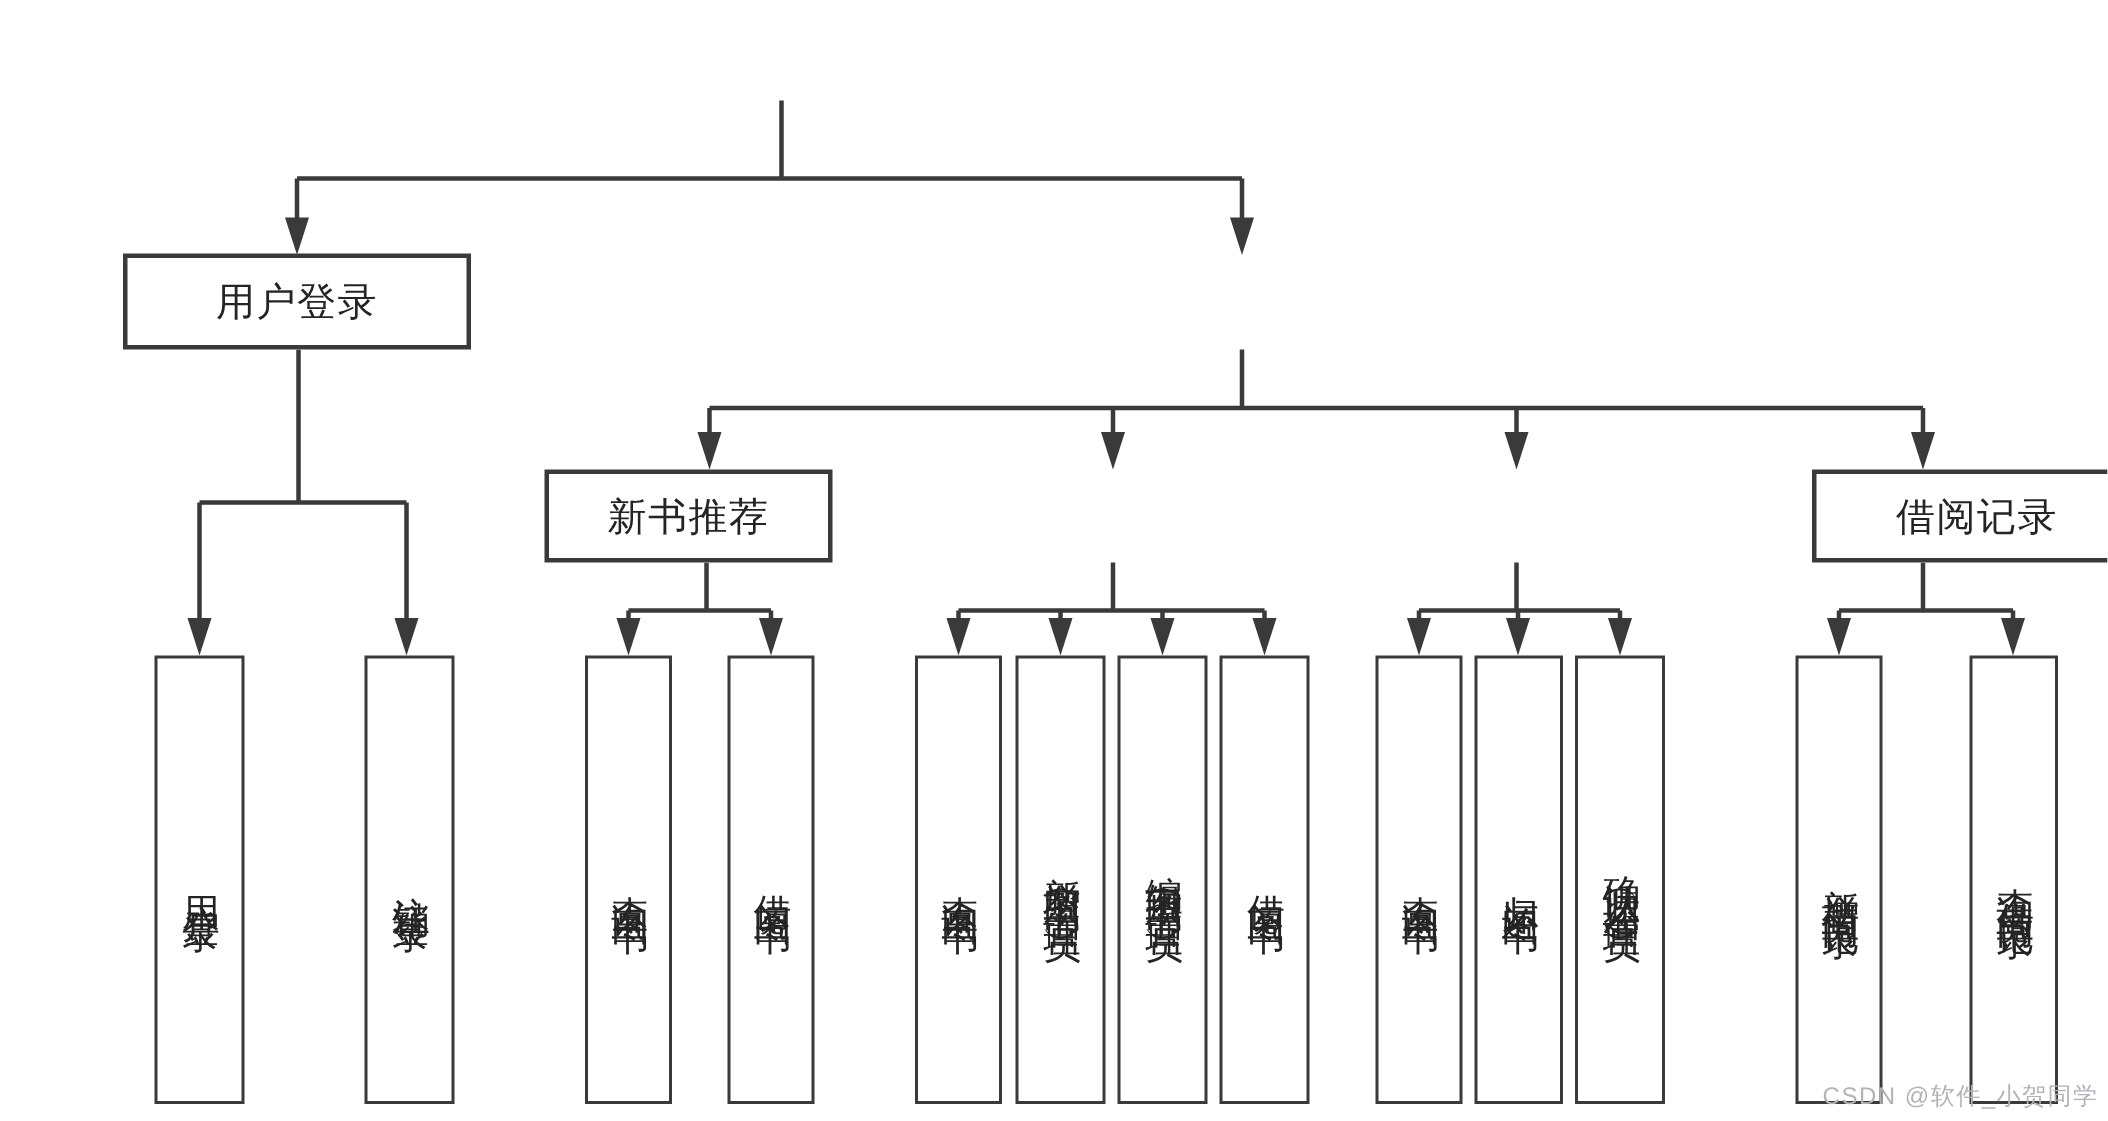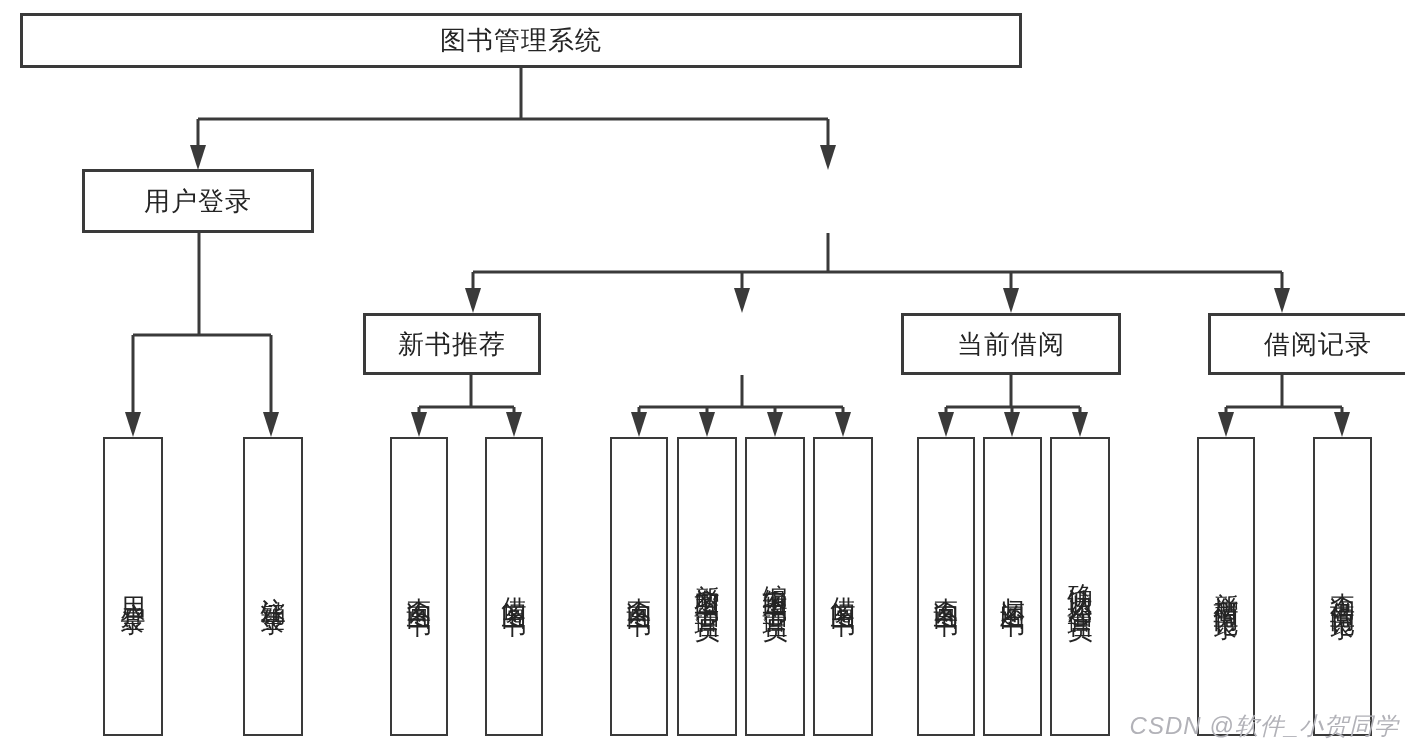--- a/index.html
+++ b/index.html
@@ -52,26 +52,25 @@
     font-size: 25px;
     letter-spacing: 5px;
     line-height: 1;
     color: var(--text, #242424);
     white-space: nowrap;
   }
   .watermark {
     position: absolute;
     right: 6px;
     bottom: 5px;
-    font-size: 24px;
+    font-size: 16px;
     letter-spacing: 1px;
     color: var(--watermark, #b2b2b8);
     z-index: 2;
     white-space: nowrap;
-    font-style: italic;
   }
 </style>
 </head>
 <body>
 
 <div class="canvas">
 
   <svg class="wires" viewBox="0 0 1405 747" xmlns="http://www.w3.org/2000/svg">
     <g>
       <path d="M521 67 V119 M198 119 H828 M198 119 V147 M828 119 V147"></path>
@@ -108,33 +107,27 @@
       <polygon points="1004,412 1020,412 1012,437"></polygon>
       <polygon points="1072,412 1088,412 1080,437"></polygon>
     </g>
     <g>
       <path d="M1282 375 V407 M1226 407 H1342 M1226 407 V414 M1342 407 V414"></path>
       <polygon points="1218,412 1234,412 1226,437"></polygon>
       <polygon points="1334,412 1350,412 1342,437"></polygon>
     </g>
   </svg>
 
-  <div class="node" style="left:20px; top:13px; width:1002px; height:55px;">
-    <span class="hlabel">图书管理系统</span>
-  </div>
 
   <div class="node" style="left:82px; top:169px; width:232px; height:64px;">
     <span class="hlabel">用户登录</span>
   </div>
 
-  <div class="node" style="left:363px; top:313px; width:178px; height:62px;">
+  <div class="node" style="left:363px; top:313px; width:192px; height:62px;">
     <span class="hlabel">新书推荐</span>
-  </div>
-  <div class="node" style="left:901px; top:313px; width:220px; height:62px;">
-    <span class="hlabel">当前借阅</span>
   </div>
   <div class="node" style="left:1172px; top:313px; width:220px; height:62px;margin-left:36px;">
     <span class="hlabel">借阅记录</span>
   </div>
 
   <div class="node leaf" style="left:103px; top:437px; width:60px; height:299px;">
     <span class="vtext">用户登录</span>
   </div>
   <div class="node leaf" style="left:243px; top:437px; width:60px; height:299px;">
     <span class="vtext">注销登录</span>

